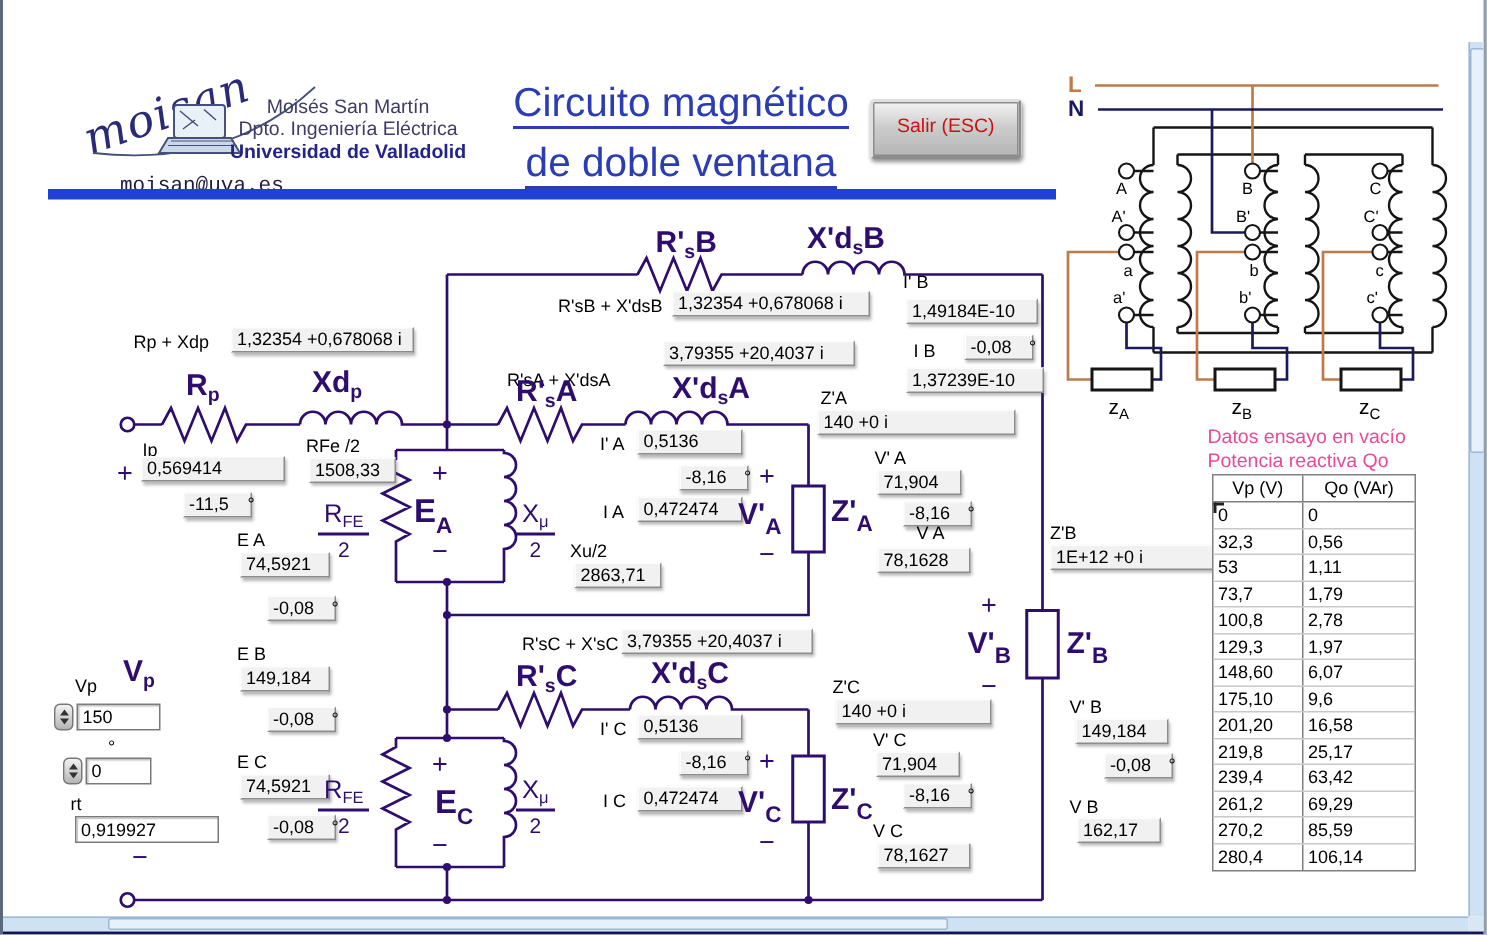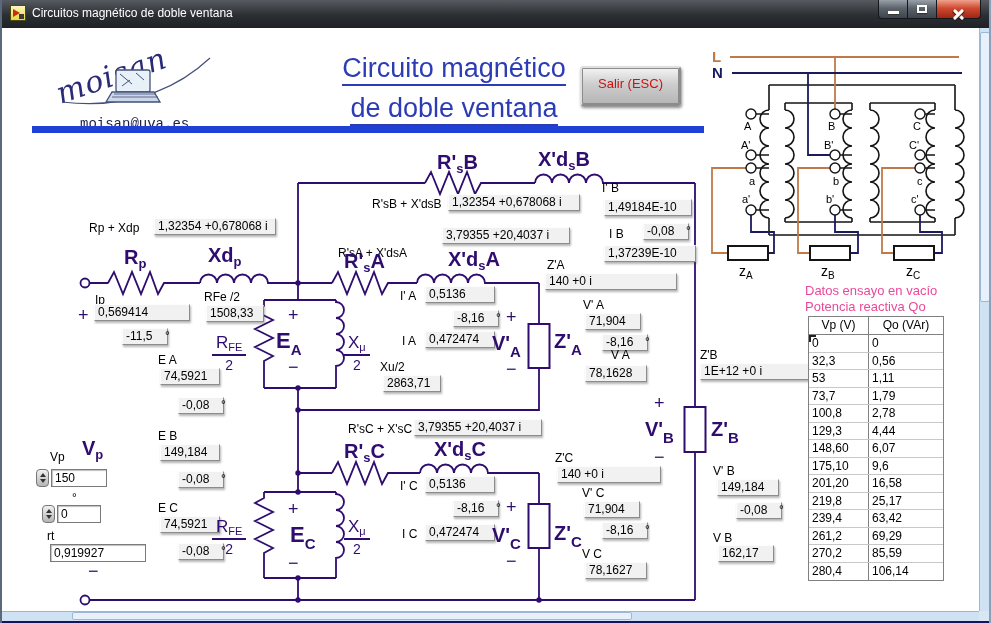--- a/index.html
+++ b/index.html
@@ -70,48 +70,38 @@
   .tf-ln{position:absolute;font-size:15px;font-weight:bold;}
   .z-lbl{position:absolute;font-size:14px;color:#000;}
   .z-lbl .s{font-size:10px;position:relative;top:3px;}
   svg{position:absolute;left:0;top:0;}
 </style>
 </head>
 <body>
 
 <div id="win">
 
-  <div id="titlebar">
-    <span class="tb-icon"></span>
-    <span class="tb-title">Circuitos magnético de doble ventana</span>
-    <span class="tb-btns">
-      <span class="tb-btn min">
-          <span class="glyph-min"></span>
-        </span>
-      <span class="tb-btn max">
-          <span class="glyph-max"></span>
-        </span>
-      <span class="tb-btn close">
-          <span class="glyph-close"></span>
-        </span>
-    </span>
-  </div>
 
   <span class="logo-text">moisan</span>
   <svg width="200" height="110" style="left:30px;top:40px">
     <g stroke="#44507a" fill="#e9f1f8" stroke-width="1.3">
       <path d="M30 62 Q120 72 178 18" fill="none" stroke-width="1.2"></path>
       <rect x="84" y="30" width="34" height="22" rx="2"></rect>
       <path d="M88 34 L100 44 M104 33 L112 40 M90 46 L98 40" fill="none" stroke-width="1"></path>
       <path d="M80 52 L122 52 L128 62 L74 62 Z" fill="#ccd8ea"></path>
       <path d="M82 54 H124 M80 57 H126" stroke-width="0.8" fill="none"></path>
     </g>
   </svg>
   <span class="logo-email">moisan@uva.es</span>
 
+  <div class="author-block">
+    <div>Moisés San Martín</div>
+    <div>Dpto. Ingeniería Eléctrica</div>
+    <div class="univ">Universidad de Valladolid</div>
+  </div>
 
   <div class="main-title">
     <div><span>Circuito magnético</span></div>
     <div><span>de doble ventana</span></div>
   </div>
 
   <div class="salir">Salir (ESC)</div>
   <div class="divider"></div>
 
   <svg width="991" height="623">
@@ -382,21 +372,21 @@
         <div class="trow">
           <div class="tc1">73,7</div>
           <div class="tc2">1,79</div>
         </div>
         <div class="trow">
           <div class="tc1">100,8</div>
           <div class="tc2">2,78</div>
         </div>
         <div class="trow">
           <div class="tc1">129,3</div>
-          <div class="tc2">4,44</div>
+          <div class="tc2">1,97</div>
         </div>
         <div class="trow">
           <div class="tc1">148,60</div>
           <div class="tc2">6,07</div>
         </div>
         <div class="trow">
           <div class="tc1">175,10</div>
           <div class="tc2">9,6</div>
         </div>
         <div class="trow">

